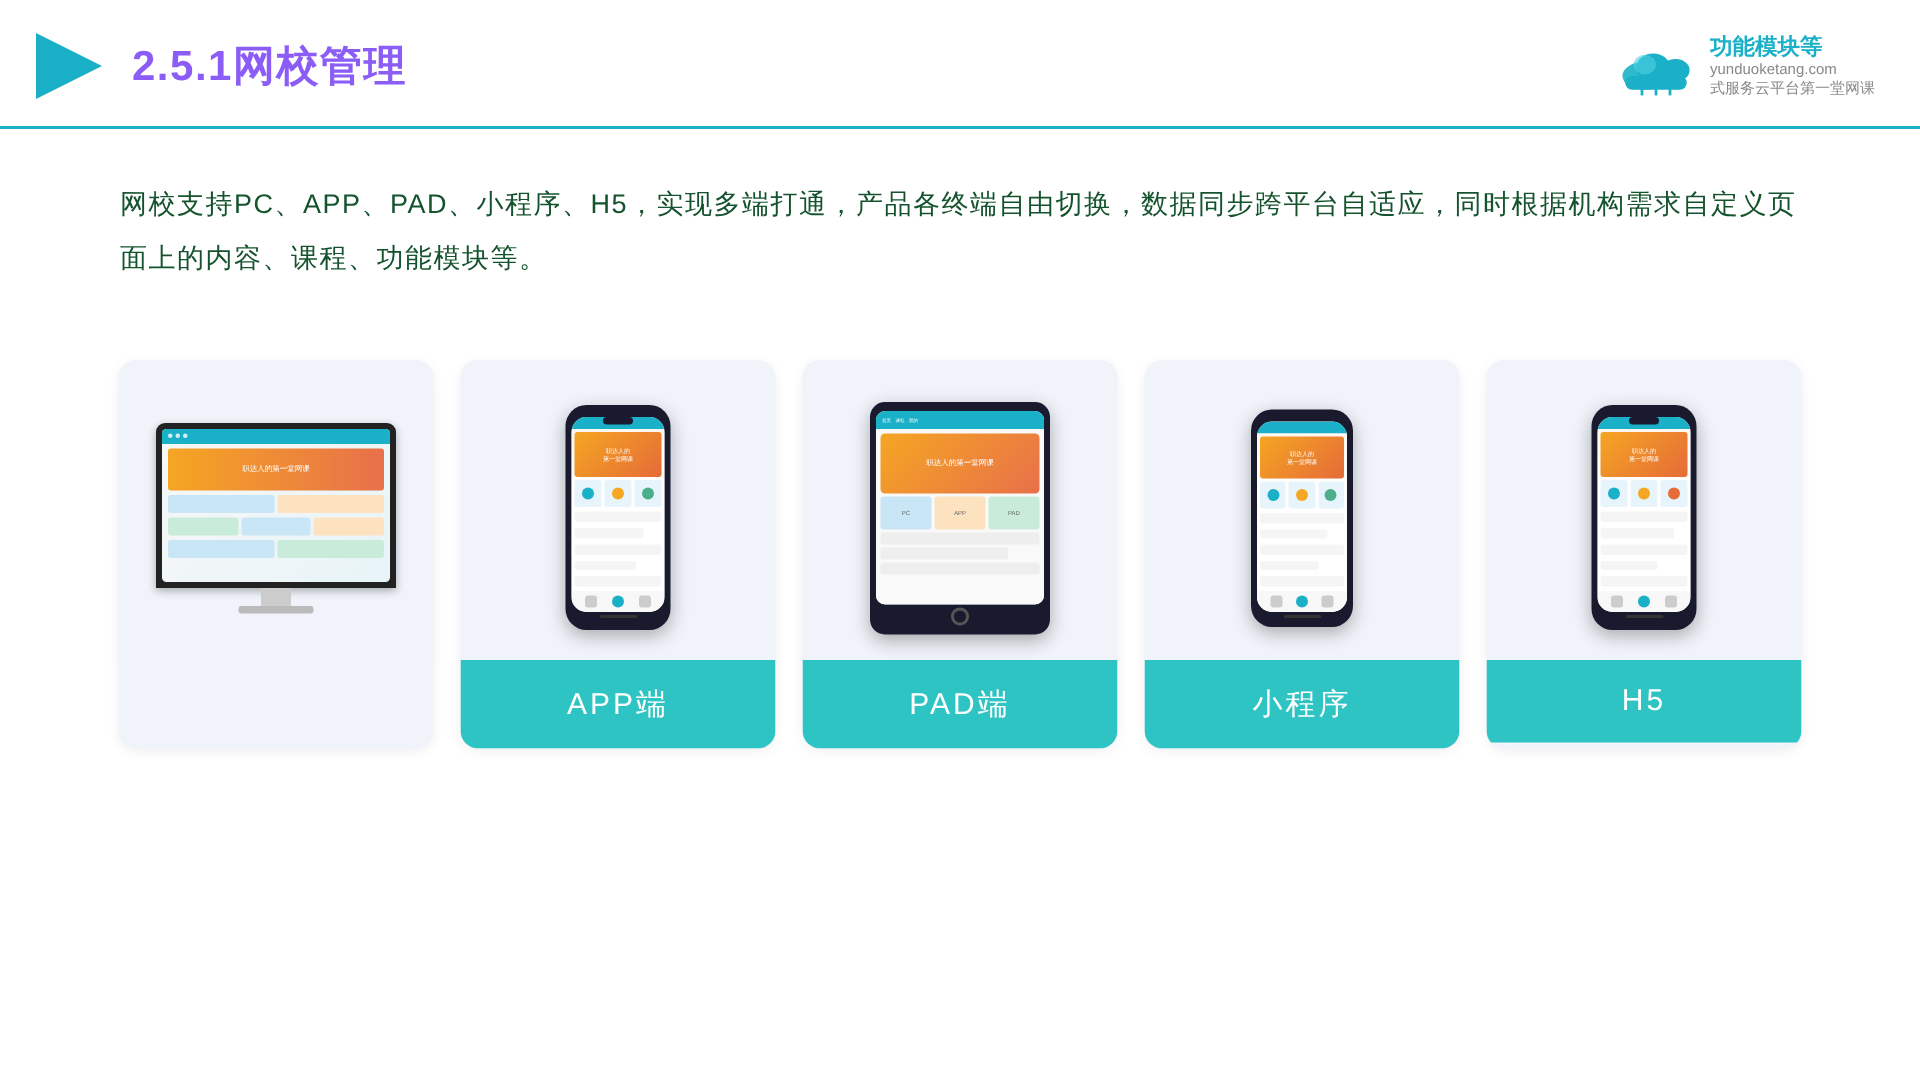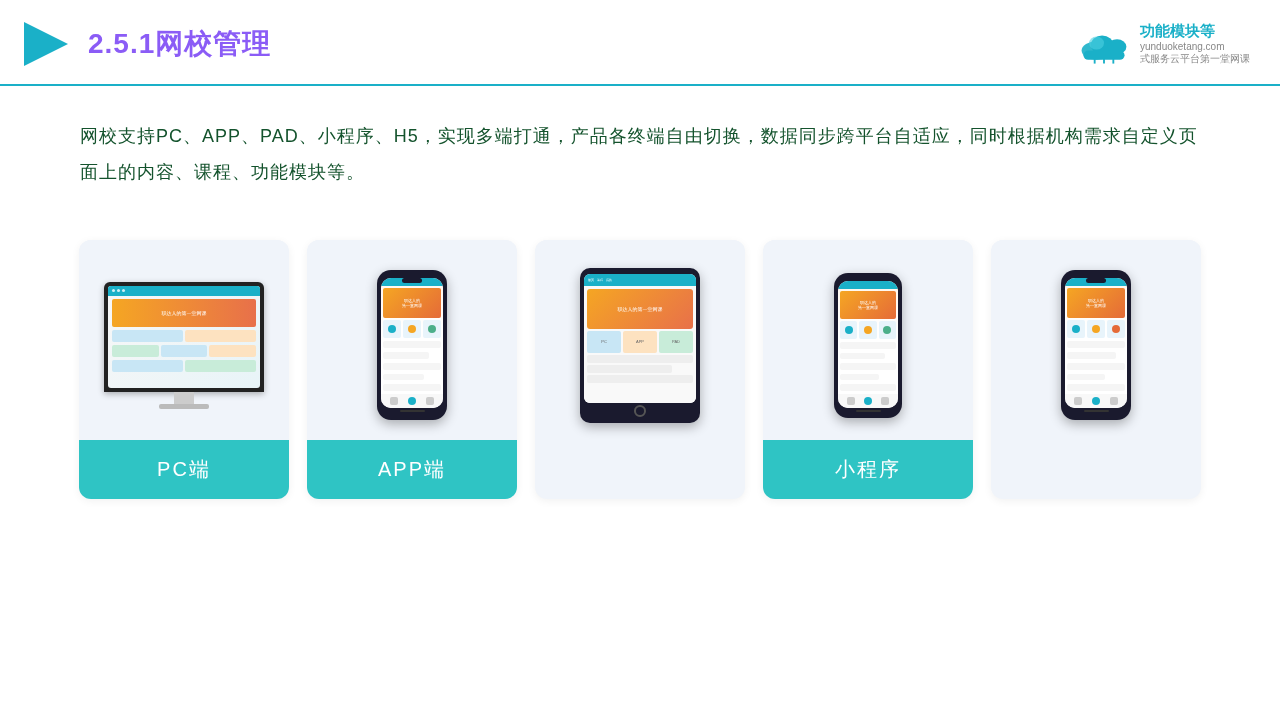--- a/index.html
+++ b/index.html
@@ -432,21 +432,20 @@
                 <div class="pc-block blue"></div>
                 <div class="pc-block green"></div>
               </div>
             </div>
           </div>
         </div>
         <div class="pc-stand"></div>
         <div class="pc-base"></div>
       </div>
     </div>
-    <div class="card-label">PC端</div>
   </div>
 
   <div class="card">
     <div class="card-image-area">
       <div class="phone-mock">
         <div class="phone-notch"></div>
         <div class="phone-screen">
           <div class="phone-status-bar"></div>
           <div class="phone-content-area">
             <div class="phone-banner-img">职达人的<br>第一堂网课</div>
@@ -496,20 +495,21 @@
               <div class="tablet-grid-cell" style="background:#c8ecd9">PAD</div>
             </div>
             <div class="tablet-row"></div>
             <div class="tablet-row" style="width:80%"></div>
             <div class="tablet-row"></div>
           </div>
         </div>
         <div class="tablet-home-btn"></div>
       </div>
     </div>
+    <div class="card-label">PAD端</div>
   </div>
 
   <div class="card">
     <div class="card-image-area">
       <div class="mini-phone-mock">
         <div class="phone-screen" style="border-radius:10px">
           <div class="phone-status-bar"></div>
           <div class="phone-content-area">
             <div class="phone-banner-img">职达人的<br>第一堂网课</div>
             <div class="phone-grid">
@@ -568,15 +568,16 @@
           </div>
           <div class="phone-bottom-bar">
             <div class="phone-bottom-icon"></div>
             <div class="phone-bottom-icon" style="background:#1ab0c8; border-radius:50%"></div>
             <div class="phone-bottom-icon"></div>
           </div>
         </div>
         <div class="phone-home-indicator"></div>
       </div>
     </div>
+    <div class="card-label">H5</div>
   </div>
 
 </div>
 
 </body></html>

